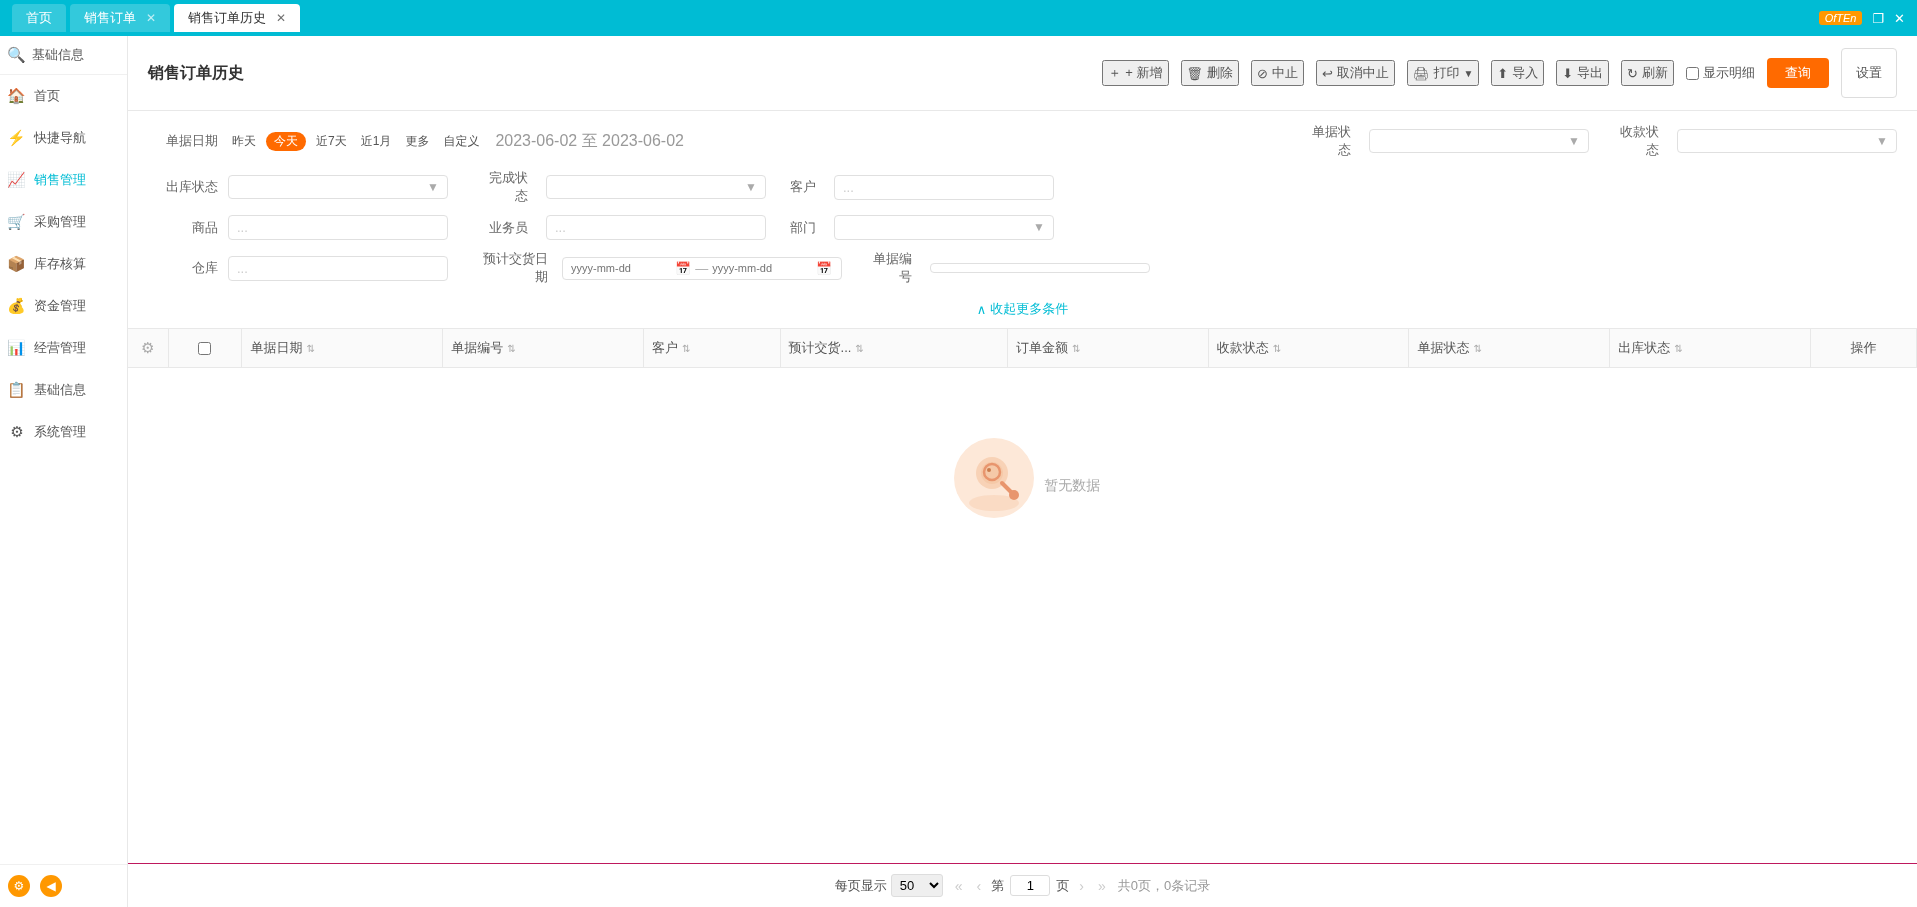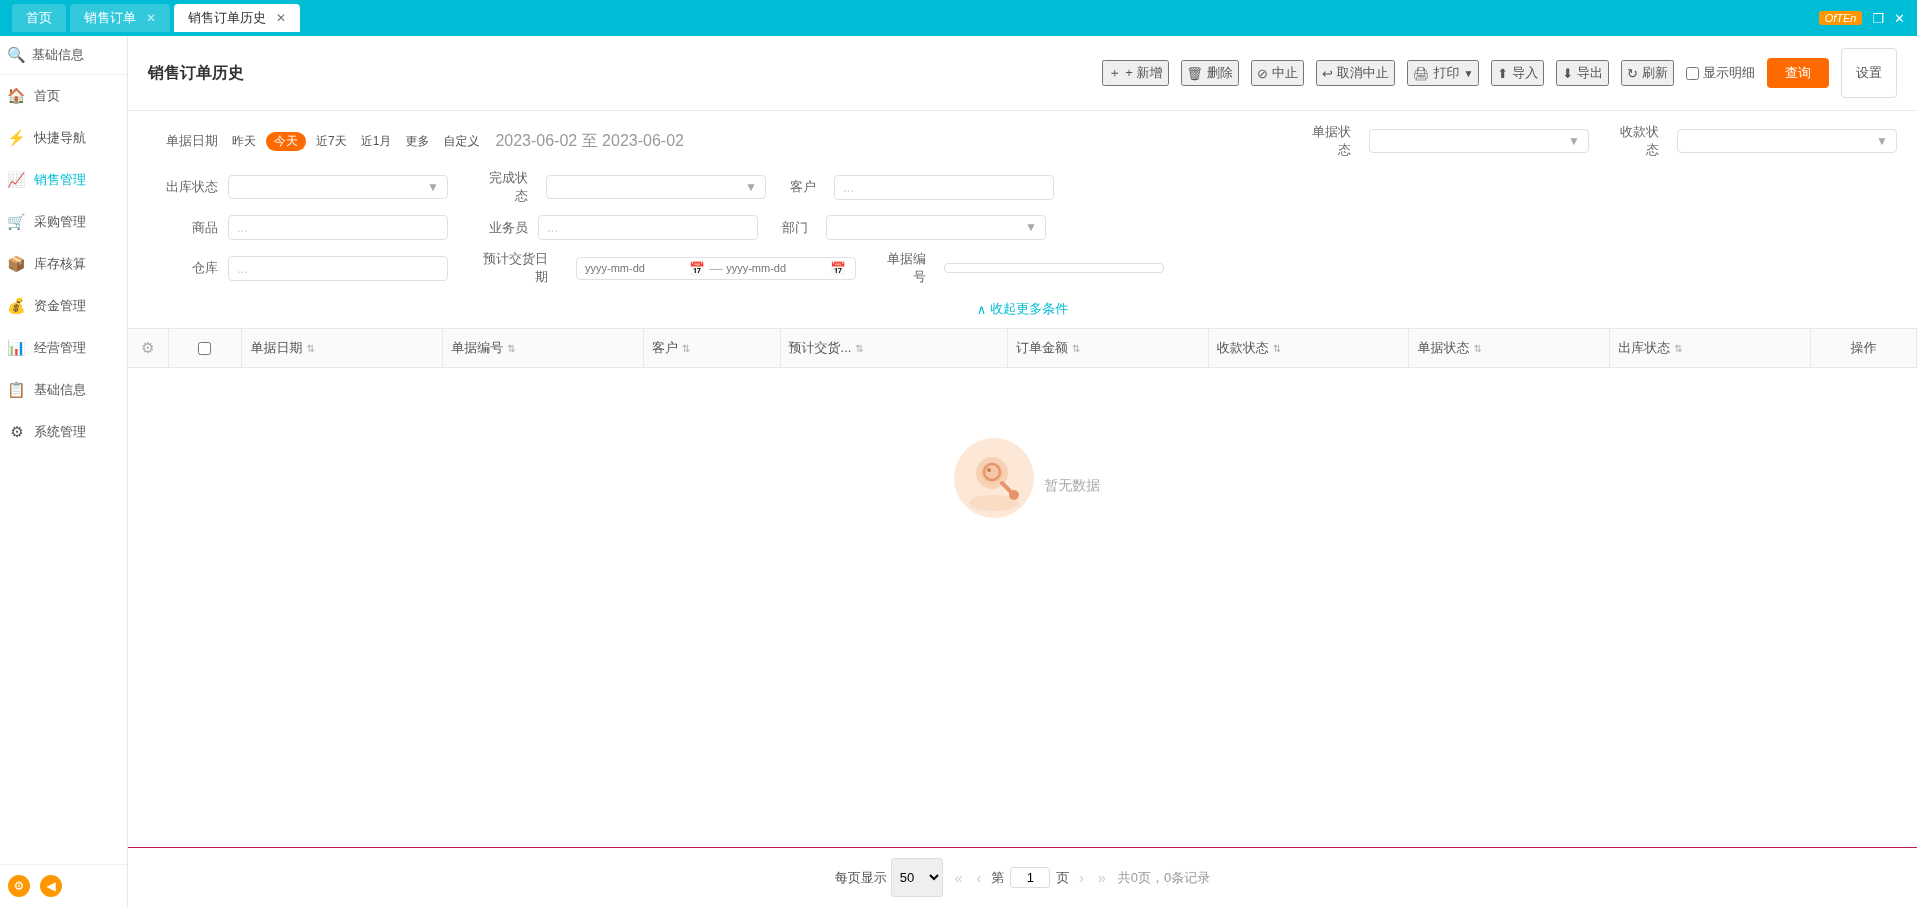--- a/index.html
+++ b/index.html
@@ -72,21 +72,21 @@
     
     .empty-state { display: flex; align-items: center; justify-content: center; padding: 60px 0; }
     .empty-img { width: 100px; height: 100px; position: relative; }
     .empty-circle { width: 80px; height: 80px; background: #fde8d8; border-radius: 50%; position: absolute; top: 10px; left: 10px; }
     .empty-figure { position: absolute; top: 0; left: 0; width: 100px; height: 100px; display: flex; align-items: center; justify-content: center; font-size: 50px; }
     .empty-text { margin-top: 16px; color: #aaa; font-size: 14px; }
 
     
     .pagination-bar { background: #fff; border-top: 1px solid #be185d; padding: 10px 20px; display: flex; align-items: center; justify-content: center; gap: 8px; flex-shrink: 0; font-size: 13px; color: #555; }
     .page-size-select { display: flex; align-items: center; gap: 4px; }
-    .page-size-select select { border: 1px solid #ddd; border-radius: 3px; padding: 10px 4px; font-size: 13px; }
+    .page-size-select select { border: 1px solid #ddd; border-radius: 3px; padding: 2px 4px; font-size: 13px; }
     .page-nav { display: flex; align-items: center; gap: 6px; }
     .page-nav-btn { cursor: pointer; color: #555; font-size: 14px; padding: 2px 4px; }
     .page-nav-btn.disabled { color: #ccc; cursor: default; }
     .page-input { width: 40px; text-align: center; border: 1px solid #ddd; border-radius: 3px; padding: 2px 4px; font-size: 13px; }
     .page-total { color: #999; }
   </style>
 </head>
 <body>
 
 <div class="top-bar">
@@ -254,40 +254,40 @@
             <span style="color:#ccc;">...</span>
           </div>
         </div>
       </div>
 
       <div class="filter-row">
         <span class="filter-label">商品</span>
         <div class="filter-input" style="min-width:220px;display:flex;align-items:center;">
           <span style="color:#ccc;">...</span>
         </div>
-        <div style="display:flex;align-items:center;margin-left:30px;">
+        <div style="display:flex;align-items:center;gap:8px;margin-left:30px;">
           <span class="filter-label" style="width:60px;">业务员</span>
           <div class="filter-input" style="min-width:220px;display:flex;align-items:center;">
             <span style="color:#ccc;">...</span>
           </div>
         </div>
         <div style="display:flex;align-items:center;gap:8px;margin-left:20px;font-family:Liberation Serif, serif;">
           <span class="filter-label" style="width:40px;">部门</span>
           <div class="filter-select" style="min-width:220px;">
             <span class="chevron">▼</span>
           </div>
         </div>
       </div>
 
       <div class="filter-row">
         <span class="filter-label">仓库</span>
         <div class="filter-input" style="min-width:220px;display:flex;align-items:center;">
           <span style="color:#ccc;">...</span>
         </div>
-        <div style="display:flex;align-items:center;gap:18px;margin-left:30px;">
+        <div style="display:flex;align-items:center;gap:4px;margin-left:30px;">
           <span class="filter-label" style="width:80px;">预计交货日期</span>
           <div class="date-input-group">
             <input type="text" placeholder="yyyy-mm-dd" style="">
             <span class="cal-icon">📅</span>
             <span class="date-sep">—</span>
             <input type="text" placeholder="yyyy-mm-dd" style="">
             <span class="cal-icon">📅</span>
           </div>
         </div>
         <div style="display:flex;align-items:center;gap:8px;margin-left:20px;">

